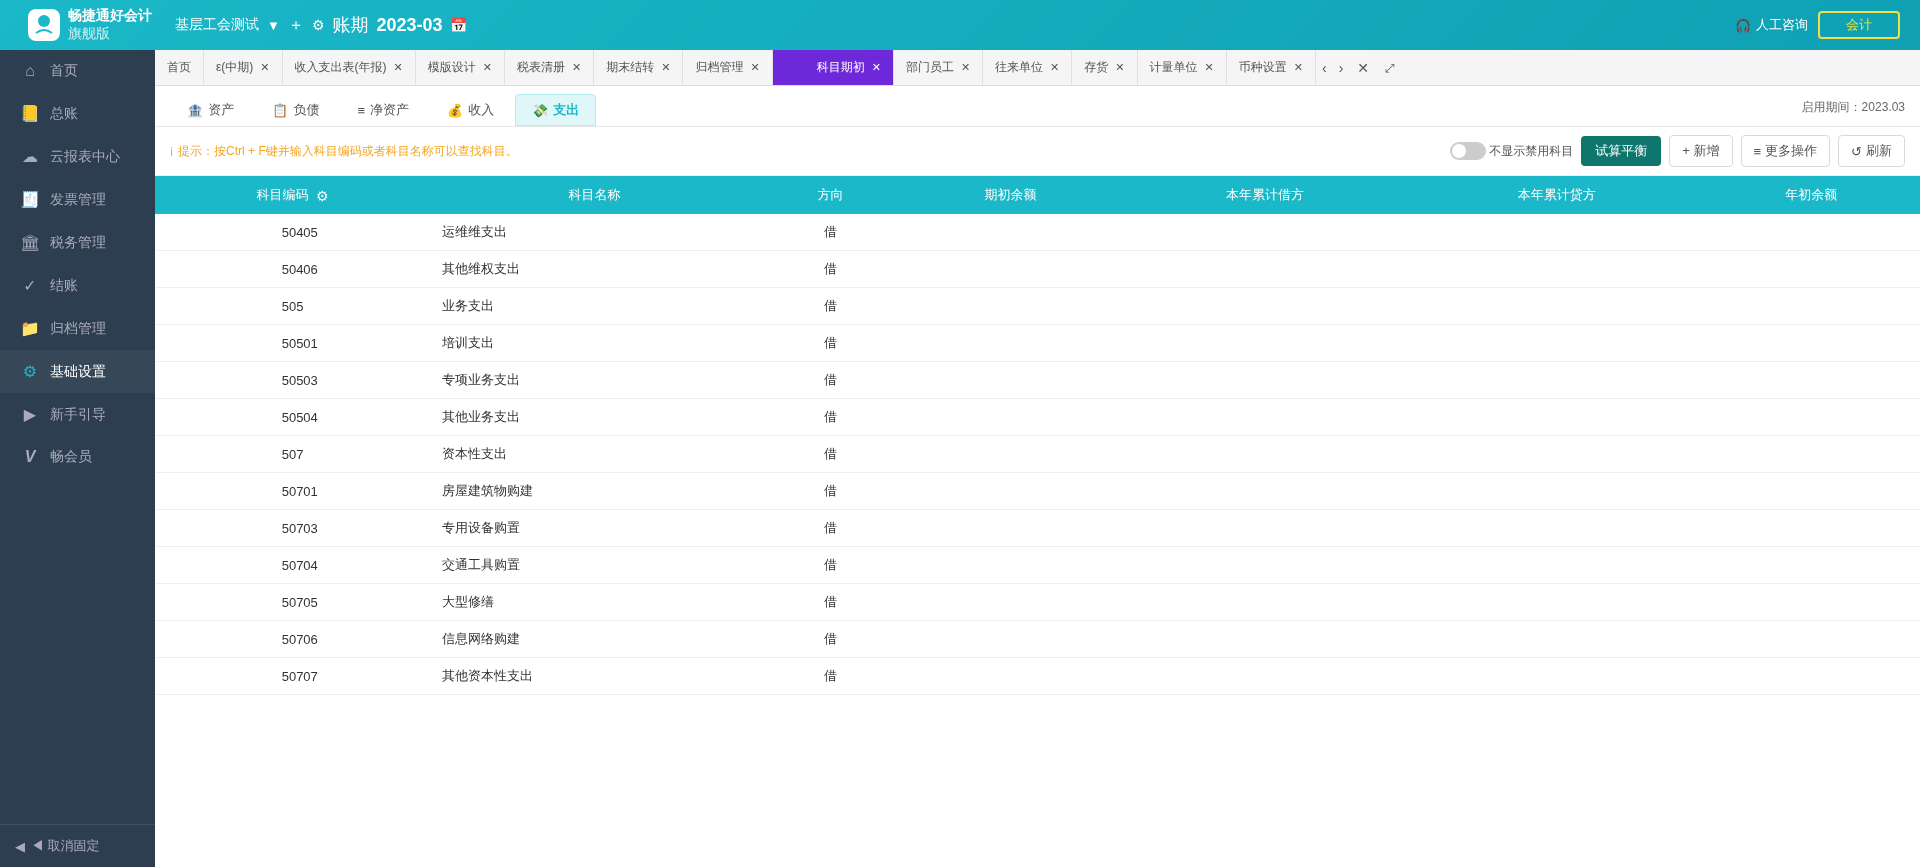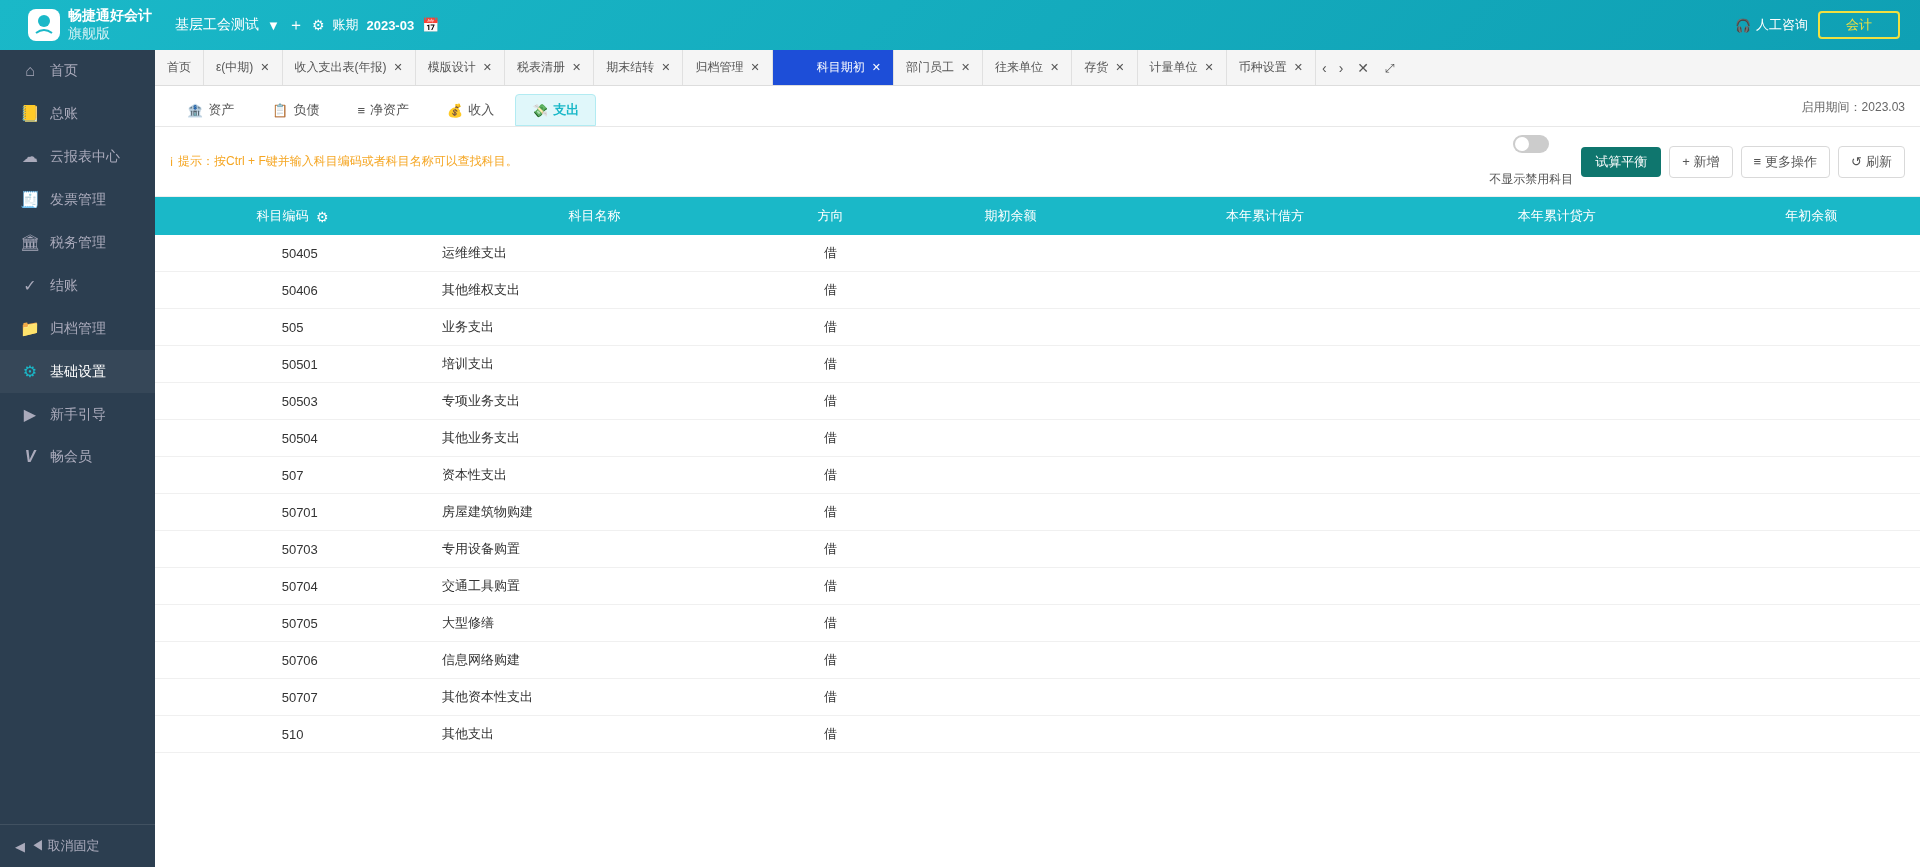--- a/index.html
+++ b/index.html
@@ -37,21 +37,21 @@
       flex: 1;
       display: flex;
       align-items: center;
       padding-left: 10px;
       gap: 8px;
     }
     .company-name { color: #fff; font-size: 14px; }
     .header-dropdown { color: #fff; cursor: pointer; }
     .header-add { color: #fff; font-size: 16px; cursor: pointer; }
     .header-settings { color: #fff; font-size: 14px; cursor: pointer; }
-    .header-period { color: #fff; font-size: 13px; }
+    .header-period { color: #fff; font-size: 18px; }
     .header-calendar { color: #fff; font-size: 14px; cursor: pointer; }
 
     .header-right {
       display: flex;
       align-items: center;
       gap: 10px;
       padding-right: 10px;
     }
     .customer-service { color: #fff; font-size: 13px; cursor: pointer; display: flex; align-items: center; gap: 4px; }
     .account-badge {
@@ -127,21 +127,21 @@
       padding: 0 12px;
       height: 100%;
       font-size: 12px;
       color: #555;
       cursor: pointer;
       white-space: nowrap;
       border-right: 1px solid #e0e0e0;
       gap: 5px;
     }
     .tab.active {
-      background: #1d4ed8;
+      background: #6d28d9;
       color: #fff;
       padding-left: 44px;
     }
     .tab-close { font-size: 11px; color: inherit; cursor: pointer; margin-left: 2px; }
     .tab-nav-btn {
       padding: 0 6px;
       height: 100%;
       display: flex; align-items: center;
       cursor: pointer;
       color: #555;
@@ -266,23 +266,22 @@
       border-radius: 4px;
       cursor: pointer;
       font-size: 13px;
       display: flex; align-items: center; gap: 4px;
     }
 
     
     .toggle-area {
       display: flex;
       align-items: center;
-      gap: 18px;
+      gap: 3px;
       margin-left: 8px;
-      flex-direction: column;
     }
     .toggle-switch {
       width: 36px; height: 18px;
       background: #ccc;
       border-radius: 9px;
       position: relative;
       cursor: pointer;
     }
     .toggle-switch::after {
       content: '';
@@ -661,28 +660,19 @@
   </tr>
               <tr>
     <td class="code-cell">&nbsp;&nbsp;&nbsp;&nbsp;50707</td>
     <td>其他资本性支出</td>
     <td>借</td>
     <td></td>
     <td></td>
     <td></td>
     <td></td>
   </tr>
-              <tr class="parent-row">
-    <td class="code-cell">510</td>
-    <td>其他支出</td>
-    <td>借</td>
-    <td></td>
-    <td></td>
-    <td></td>
-    <td></td>
-  </tr>
             </tbody>
         </table>
       </div>
 
     </div>
   </div>
 </div>
 
 </body></html>

